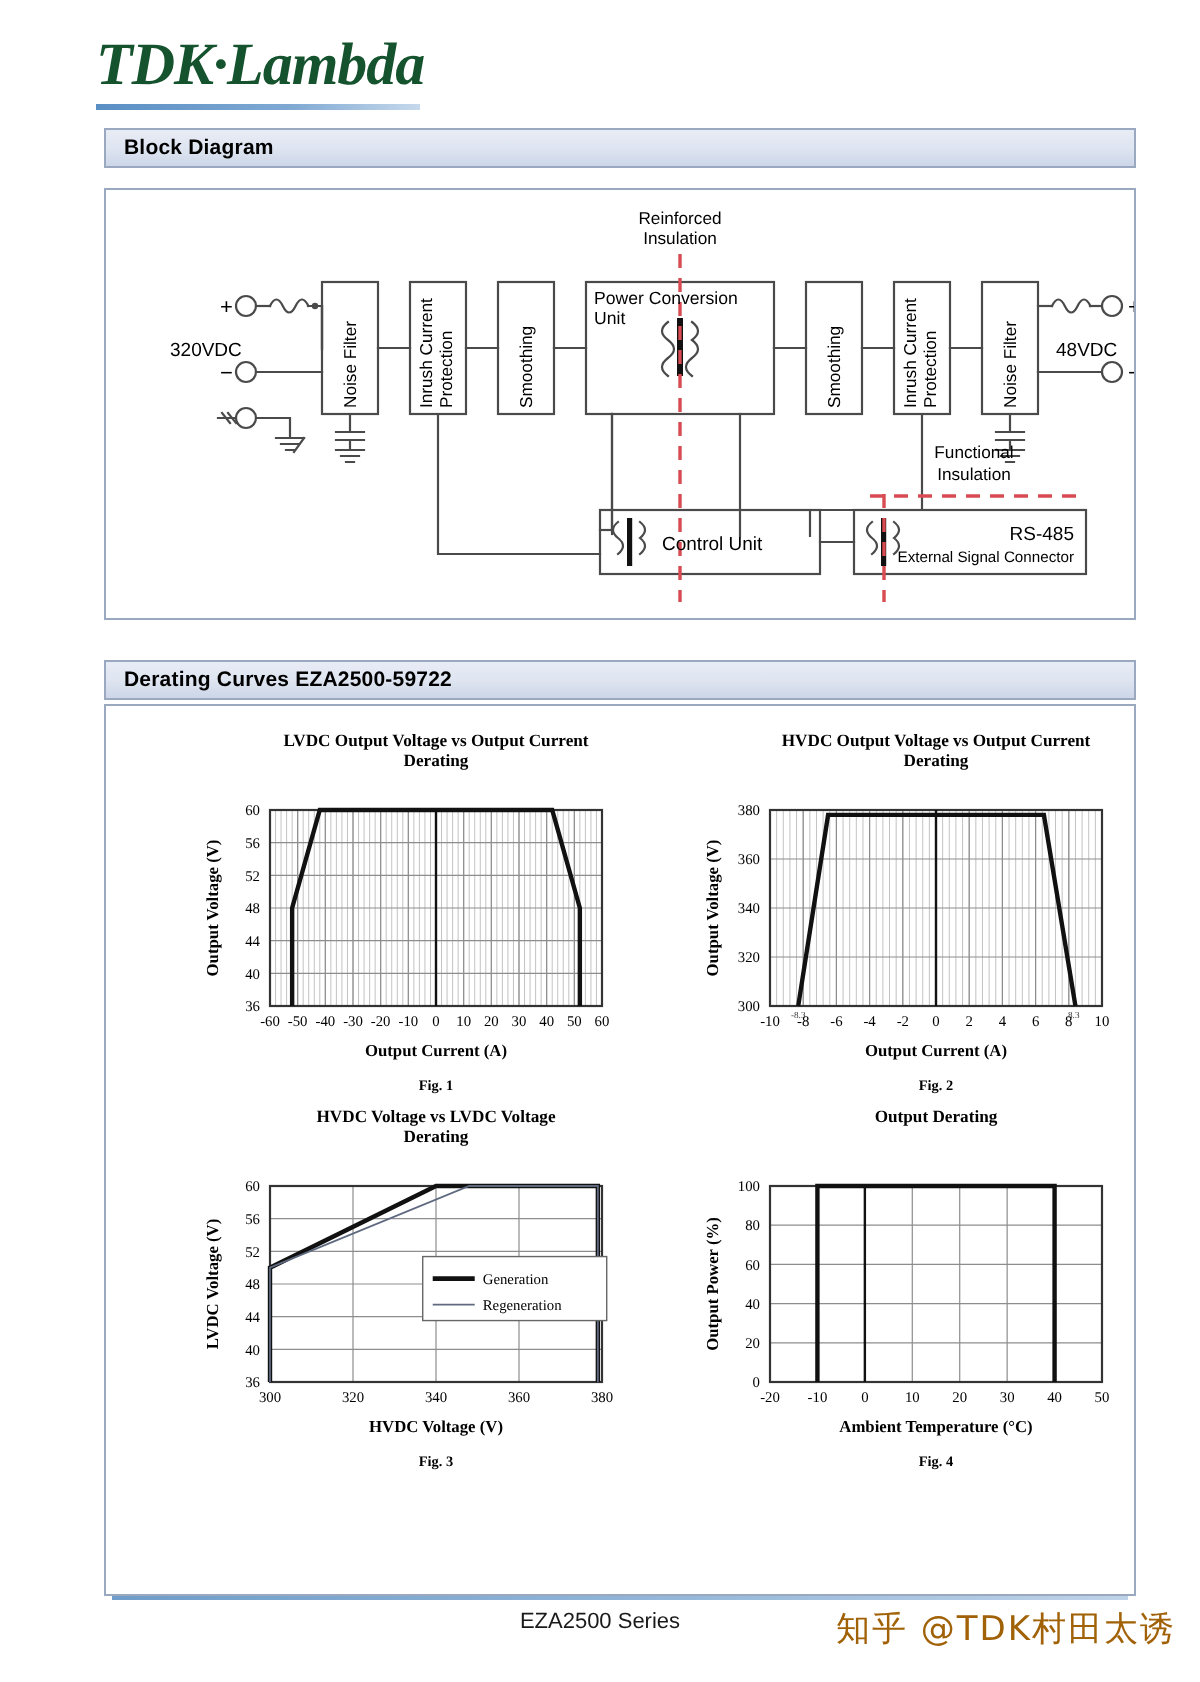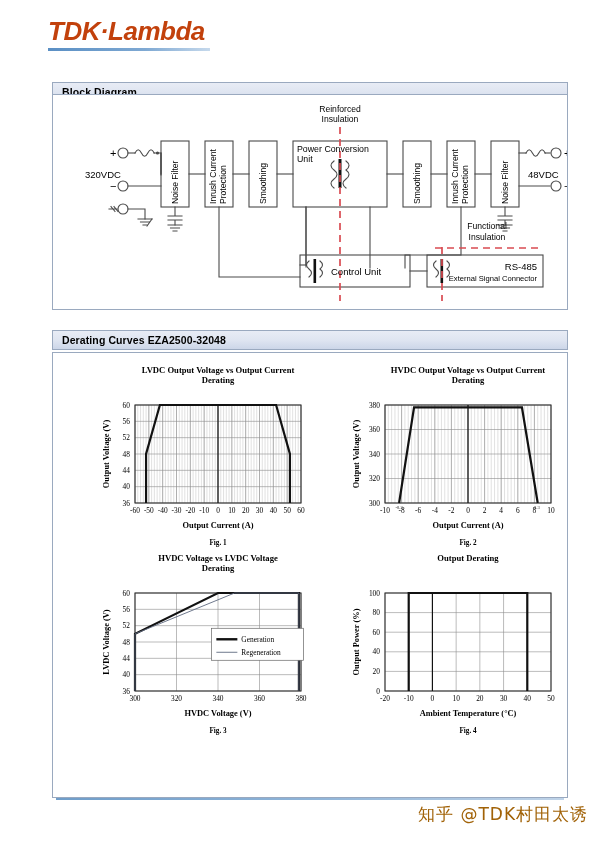--- a/index.html
+++ b/index.html
@@ -13,26 +13,26 @@
     overflow: hidden;
     color: #000;
   }
   .page { position: absolute; inset: 0; }
 
   
   .logo-wrap {
     position: absolute; left: 48px; top: 18px;
   }
   .logo-text {
-    font-family: Liberation Sans, sans-serif;
+    font-family: Liberation Serif, serif;
     font-style: italic;
     font-weight: bold;
-    font-size: 26px;
+    font-size: 30px;
     letter-spacing: -0.5px;
-    color: #c2410c;
+    color: #14532d;
     line-height: 1;
     white-space: nowrap;
   }
   .logo-rule {
     margin-top: 4px;
     height: 3px; width: 162px;
     background: linear-gradient(to right, #5a8fc4 0%, #7fa9d3 60%, #c6d9ec 100%);
   }
 
   
@@ -50,21 +50,21 @@
   }
   .panel {
     position: absolute;
     left: 52px; width: 516px;
     border: 1px solid #9aa9bf;
     box-sizing: border-box;
     background: #ffffff;
   }
 
   
-  #block-bar { top: 82px; }
+  #block-bar { top: 64px; }
   #block-panel { top: 94px; height: 216px; }
   #bd-svg { position: absolute; left: 0; top: 0; }
 
   
   #derating-bar { top: 330px; }
   #derating-panel { top: 352px; height: 446px; }
   #dr-svg { position: absolute; left: 0; top: 0; }
 
   
   .footer-rule {
@@ -227,21 +227,21 @@
       <text class="bd-label" x="484" y="186" font-size="7.6" text-anchor="end">External Signal Connector</text>
 
       <text class="bd-label" x="287" y="17" font-size="8.6" text-anchor="middle">Reinforced</text>
       <text class="bd-label" x="287" y="27" font-size="8.6" text-anchor="middle">Insulation</text>
       <text class="bd-label" x="434" y="134" font-size="8.6" text-anchor="middle">Functional</text>
       <text class="bd-label" x="434" y="145" font-size="8.6" text-anchor="middle">Insulation</text>
     </svg>
   </div>
 
   <div class="section-bar" id="derating-bar">
-    <span>Derating Curves EZA2500-32048</span>
+    <span>Derating Curves EZA2500-59722</span>
   </div>
 
   <div class="panel" id="derating-panel">
     <svg id="dr-svg" width="514" height="390" viewBox="0 0 514 390">
         <g transform="translate(14,8)">
           <text x="151" y="12" font-size="8.6" text-anchor="middle" font-weight="bold">LVDC Output Voltage vs Output Current</text>
           <text x="151" y="22" font-size="8.6" text-anchor="middle" font-weight="bold">Derating</text>
           <line x1="68" y1="44" x2="68" y2="142" stroke="#bbb" stroke-width="0.45"></line>
           <line x1="70.76666666666667" y1="44" x2="70.76666666666667" y2="142" stroke="#bbb" stroke-width="0.45"></line>
           <line x1="73.53333333333333" y1="44" x2="73.53333333333333" y2="142" stroke="#bbb" stroke-width="0.45"></line>
@@ -518,15 +518,16 @@
           <text x="63" y="66.19999999999999" font-size="7.4" text-anchor="end">80</text>
           <text x="63" y="46.6" font-size="7.4" text-anchor="end">100</text>
           <text x="151" y="167" font-size="8.4" text-anchor="middle" font-weight="bold">Ambient Temperature (°C)</text>
           <text x="42" y="93" font-size="8.4" text-anchor="middle" font-weight="bold" transform="rotate(-90 42 93)">Output Power (%)</text>
           <text x="151" y="184" font-size="7.2" text-anchor="middle" font-weight="bold">Fig. 4</text>
         </g>
       </svg>
   </div>
 
   <div class="footer-rule"></div>
+  <div class="footer-text">EZA2500 Series</div>
   <div class="watermark">知乎 @TDK村田太诱</div>
 
 </div>
 
 </body></html>

